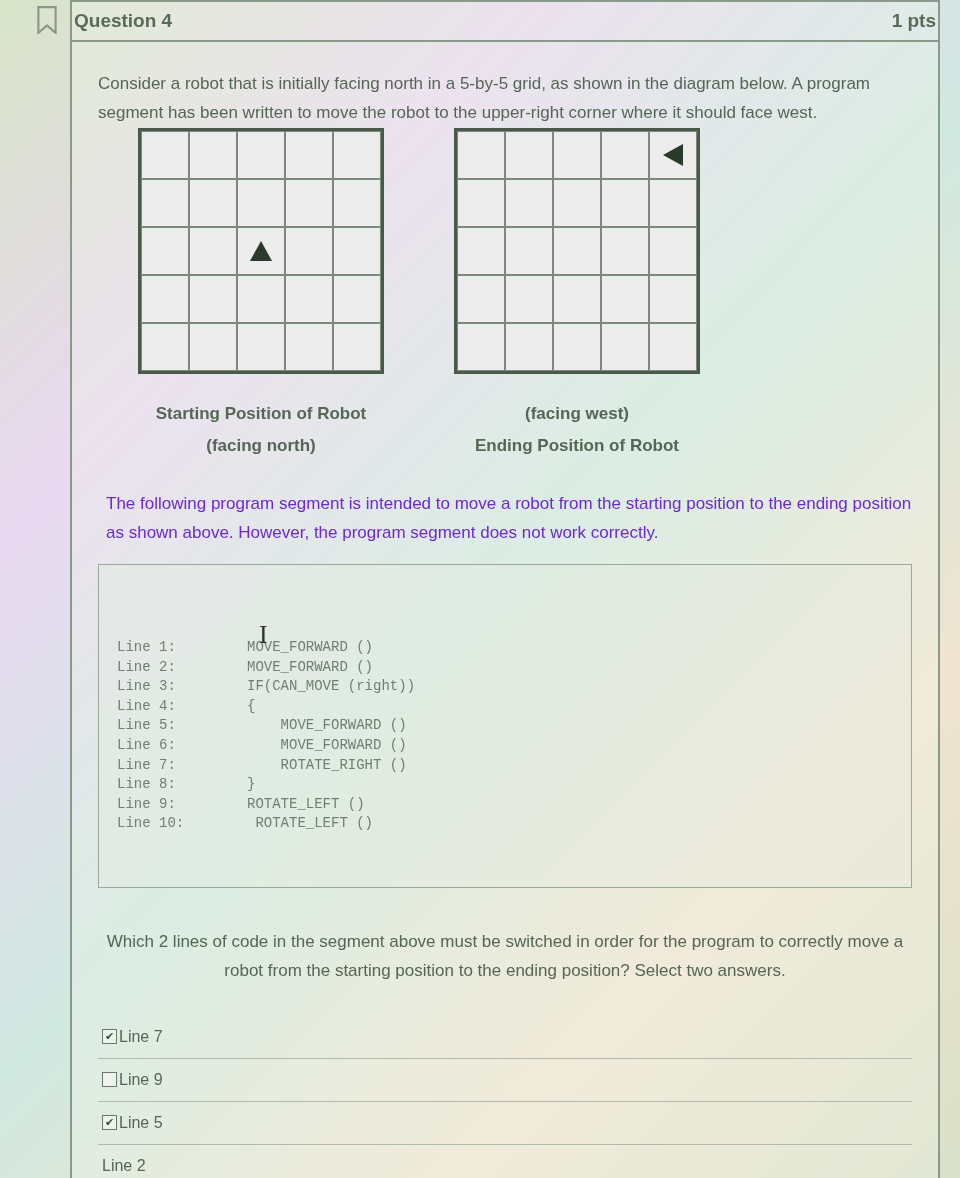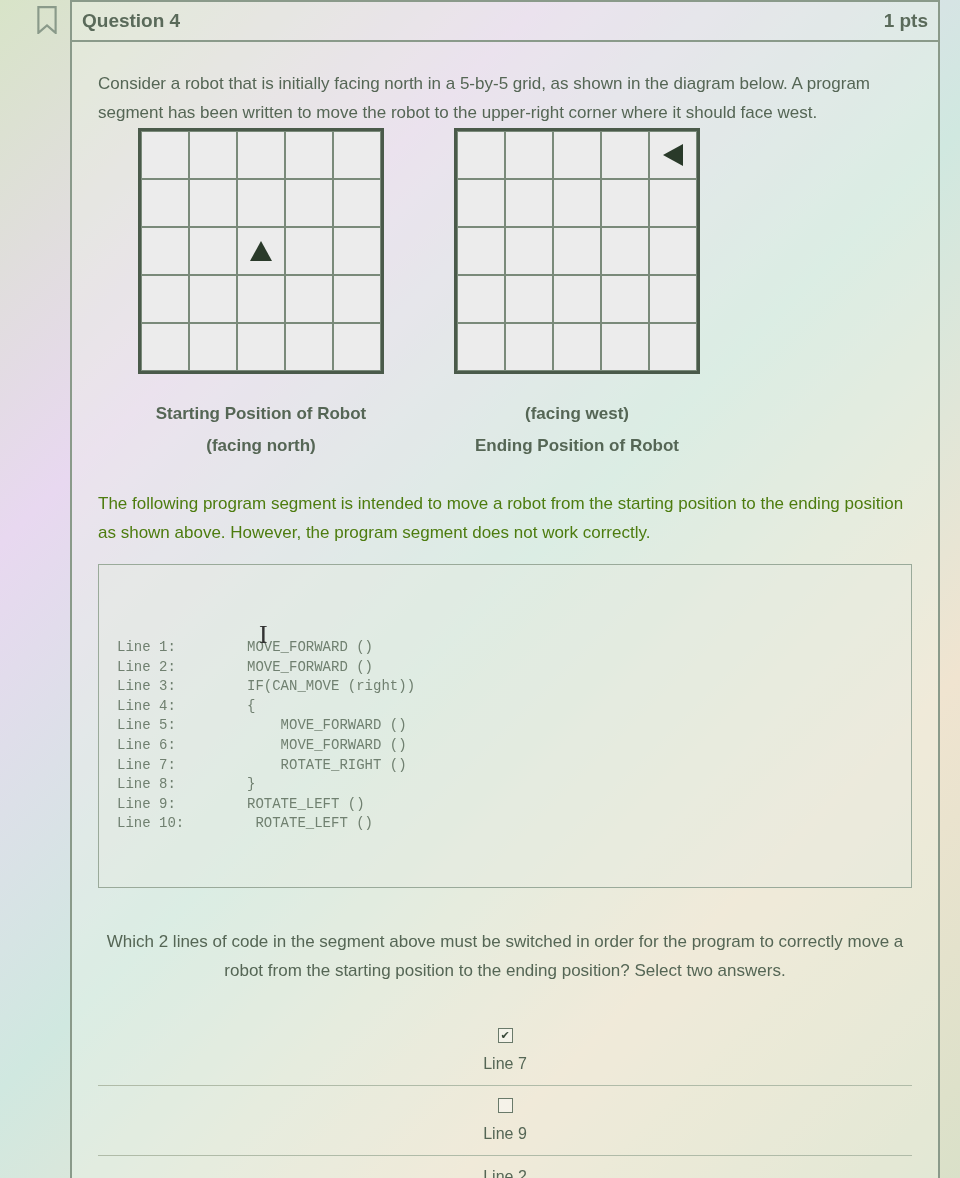--- a/index.html
+++ b/index.html
@@ -13,21 +13,21 @@
     color: #4a5a4a;
   }
   .frame {
     border: 2px solid #8a9a8a;
     margin: 0 20px 0 70px;
     background: rgba(240, 245, 235, 0.35);
     min-height: 1160px;
   }
   .q-header {
     border-bottom: 2px solid #8a9a8a;
-    padding: 8px 10px;
+    padding: 8px 2px;
     display: flex;
     justify-content: space-between;
     align-items: center;
     font-size: 19px;
     font-weight: bold;
     color: #5a6a5a;
     text-align: center;
   }
   .bookmark-icon {
     position: absolute;
@@ -76,22 +76,22 @@
   }
   .grid-cap {
     font-size: 17px;
     color: #556655;
     line-height: 1.9;
     font-weight: 700;
   }
   .mid-text {
     font-size: 17px;
     line-height: 1.7;
-    color: #4d7c0f;
-    margin: 28px 0 16px 0;
+    color: #6d28d9;
+    margin: 28px 0 16px 8px;
   }
   .code-box {
     border: 1px solid #9aaa9a;
     background: rgba(230, 235, 225, 0.4);
     padding: 14px 18px;
     font-family: "Courier New", monospace;
     font-size: 14px;
     color: #708070;
     line-height: 1.4;
     white-space: pre;
@@ -114,24 +114,23 @@
     color: #556655;
     margin-bottom: 30px;
     text-align: center;
   }
   .answers { }
   .ans-row {
     border-bottom: 1px solid #b0bba8;
     padding: 12px 4px;
     display: flex;
     align-items: center;
-    gap: 12px;
+    gap: 2px;
     font-size: 16px;
     color: #556655;
-    flex-direction: column;
   }
   .ans-row:last-child { border-bottom: none; }
   .cb {
     width: 15px; height: 15px;
     border: 1px solid #6a7a6a;
     display: inline-flex;
     align-items: center;
     justify-content: center;
     font-size: 11px;
     color: #3a4a3a;
@@ -246,18 +245,22 @@
     <div class="answers" id="answers">
         <div class="ans-row">
           <span class="cb checked"></span>
           <span>Line 7</span>
         </div>
         <div class="ans-row">
           <span class="cb"></span>
           <span>Line 9</span>
         </div>
         <div class="ans-row">
+          <span class="cb checked"></span>
+          <span>Line 5</span>
+        </div>
+        <div class="ans-row">
           <span>Line 2</span>
         </div>
       </div>
 
   </div>
 </div>
 
 </body></html>

